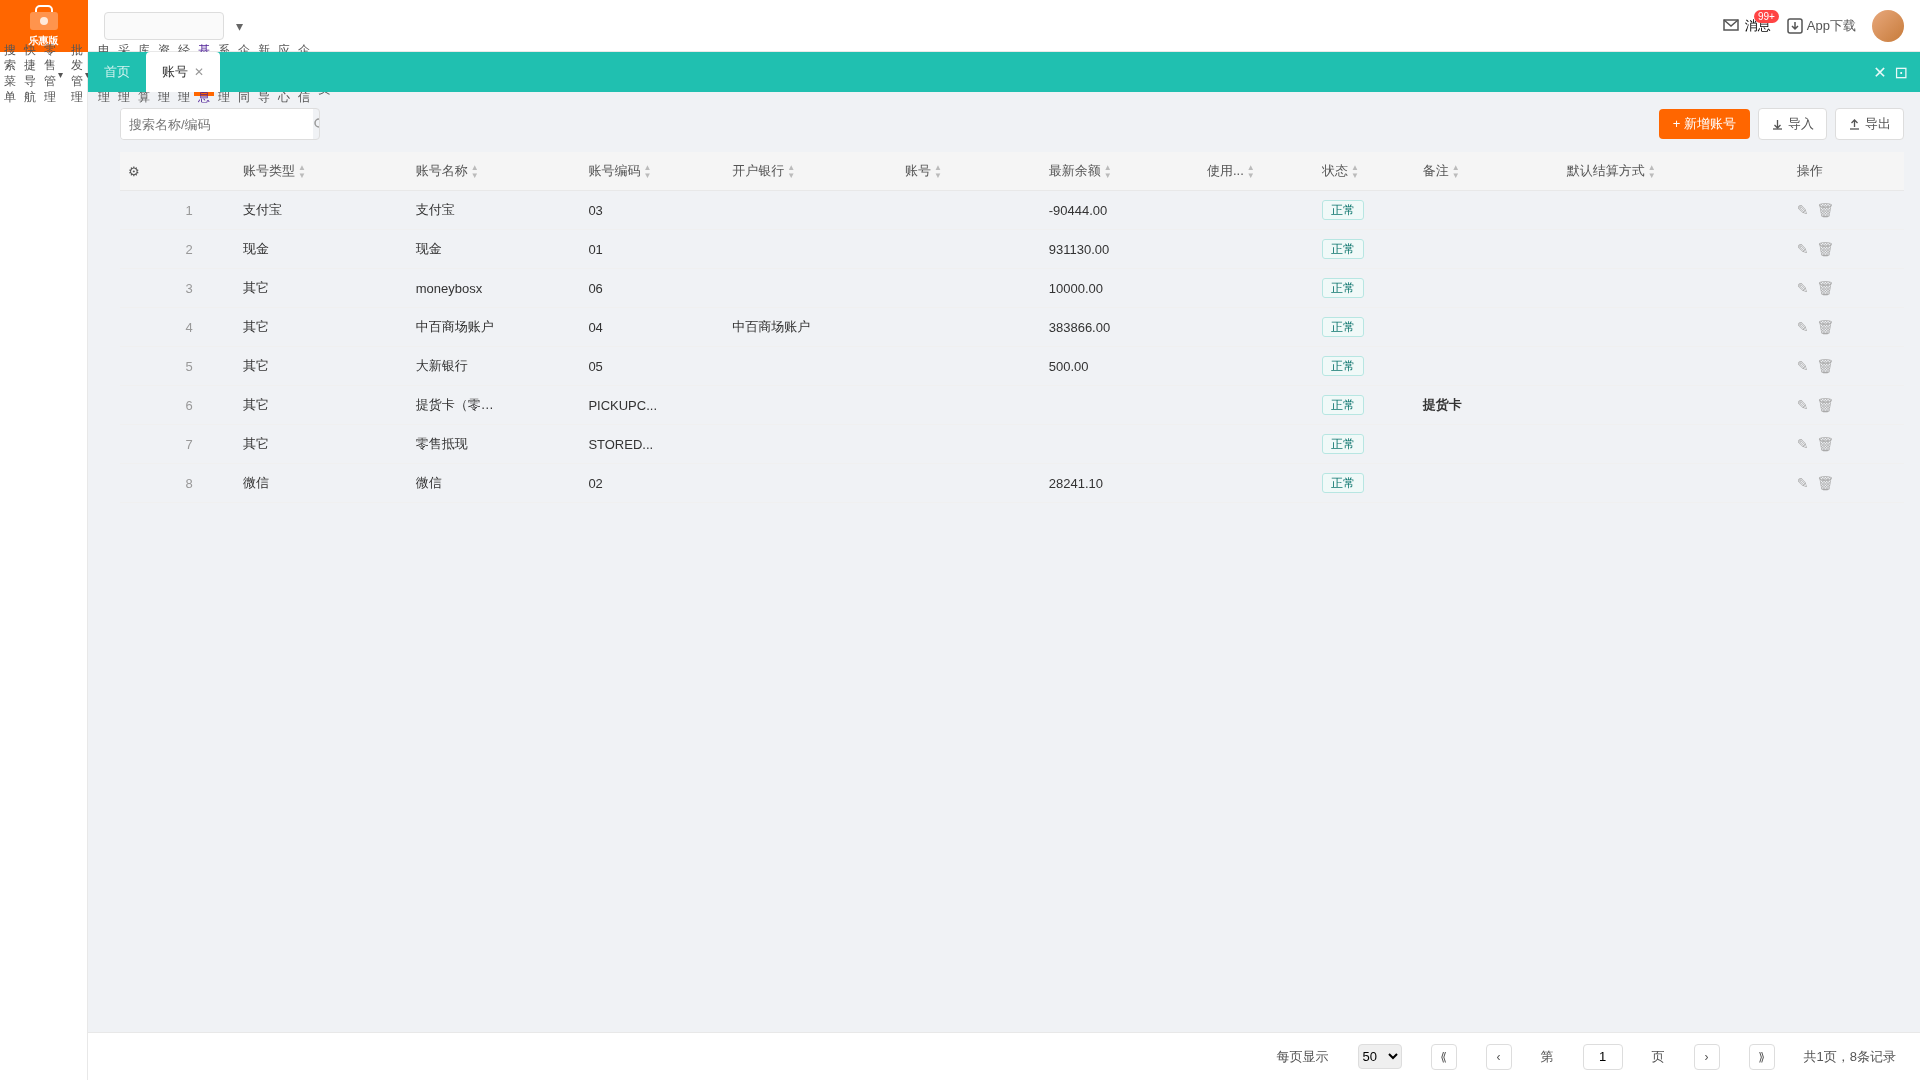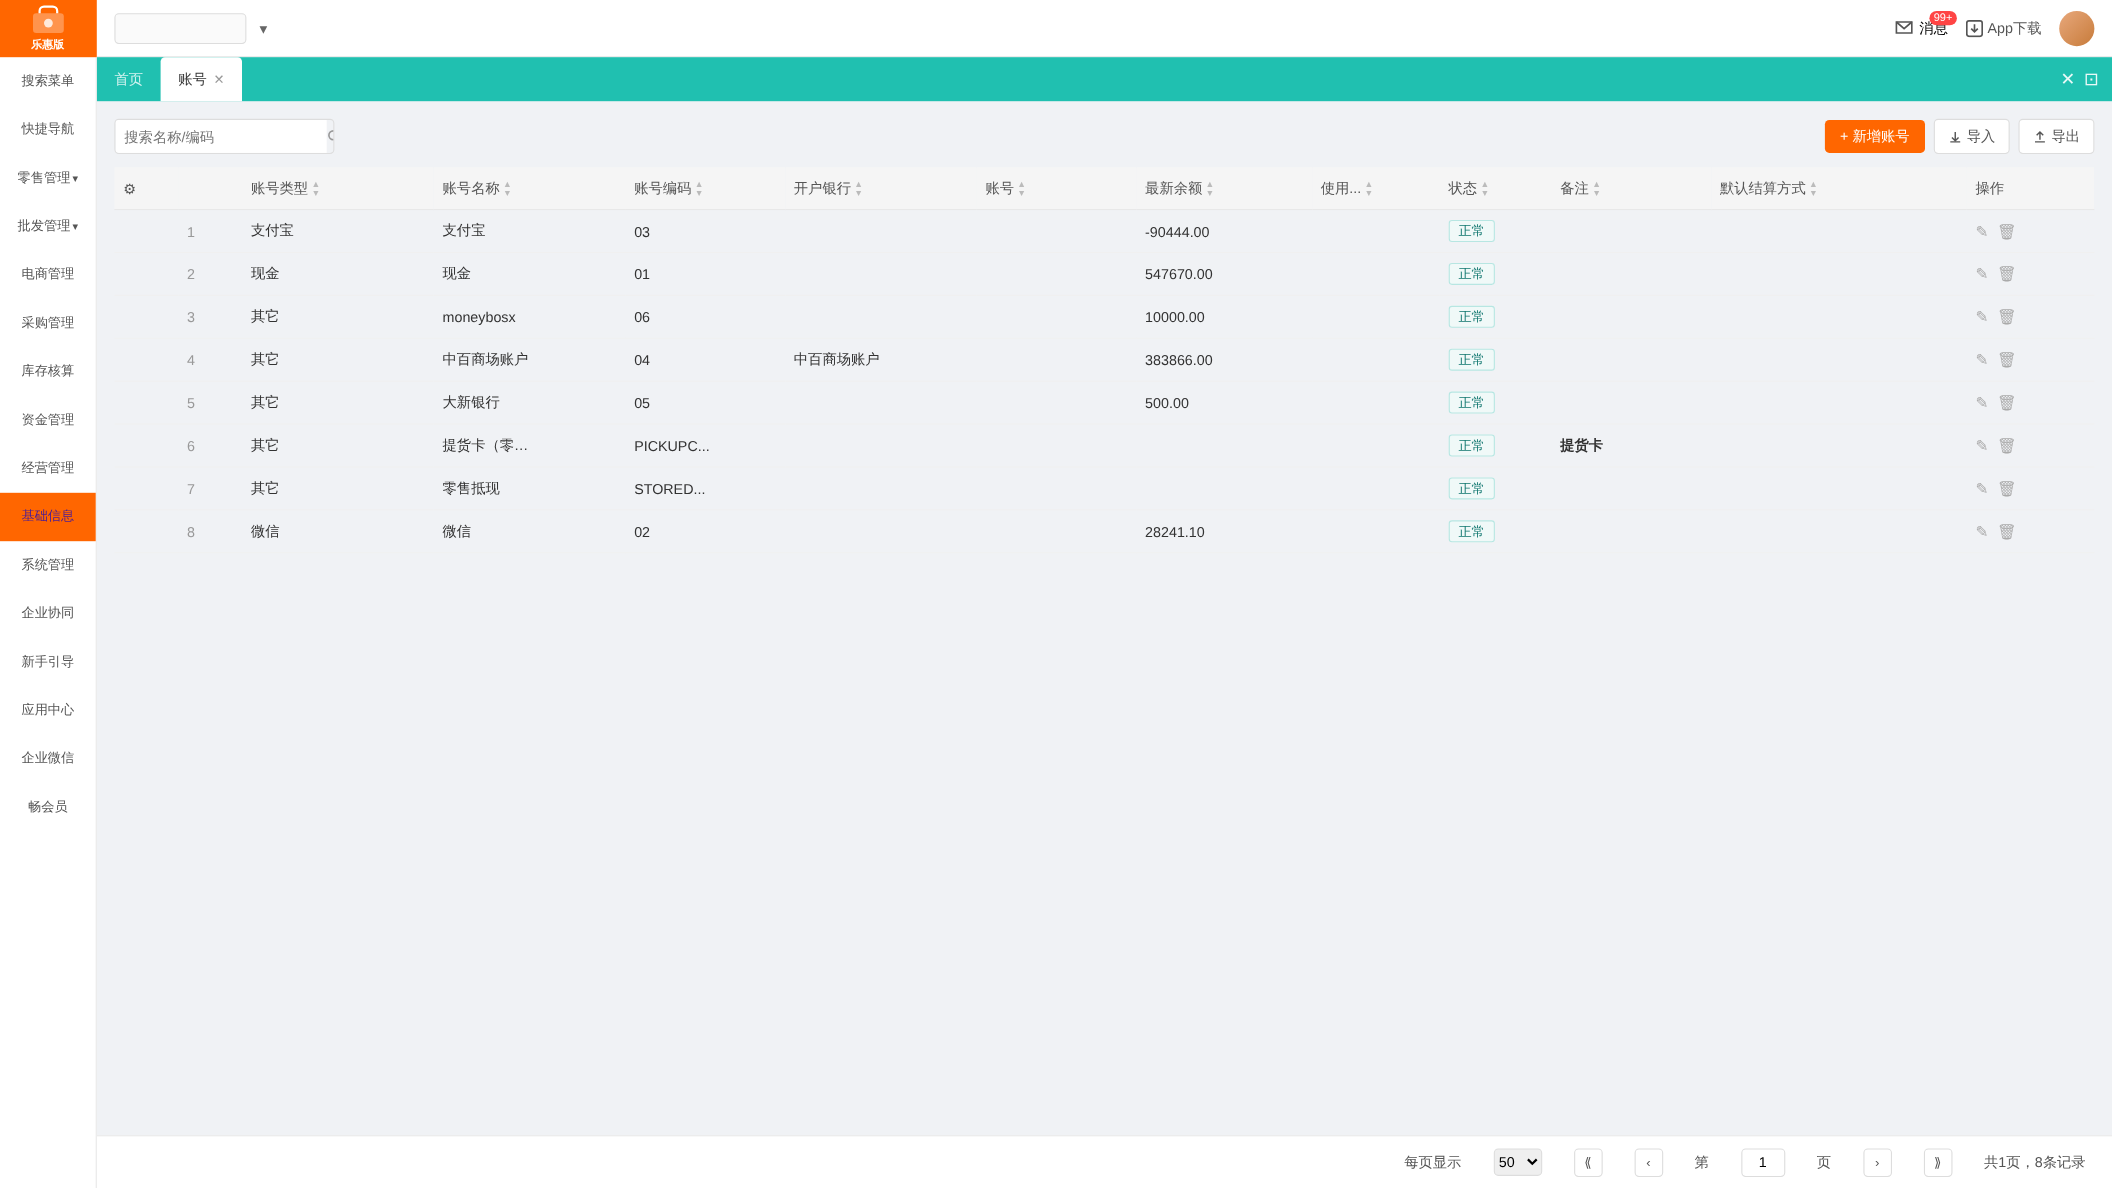--- a/index.html
+++ b/index.html
@@ -29,21 +29,21 @@
       font-weight: bold;
     }
     .sidebar-logo .logo-icon {
       width: 32px;
       height: 28px;
       margin-bottom: 2px;
     }
     .sidebar-nav {
       width: 100%;
       display: flex;
-      flex-direction: column;
+      flex-direction: row;
       flex: 1;
     }
     .sidebar-item {
       width: 100%;
       height: 44px;
       display: flex;
       align-items: center;
       justify-content: center;
       cursor: pointer;
       font-size: 13px;
@@ -346,20 +346,21 @@
       position: relative;
       flex: 1;
       overflow: hidden;
       display: flex;
       flex-direction: column;
     }
     .table-area {
       flex: 1;
       overflow-y: auto;
       padding: 16px 16px 64px 16px;
+      margin-left: 16px;
     }
 
     
     .col-num { width: 40px; color: #999; }
     .col-type { width: 120px; }
     .col-name { width: 120px; }
     .col-code { width: 100px; }
     .col-bank { width: 120px; }
     .col-account { width: 100px; }
     .col-balance { width: 110px; }
@@ -575,21 +576,21 @@
       </td>
     </tr>
             <tr>
       <td class="col-num"></td>
       <td class="col-num" style="color:#999;">2</td>
       <td class="col-type">现金</td>
       <td class="col-name">现金</td>
       <td class="col-code">01</td>
       <td class="col-bank"></td>
       <td class="col-account"></td>
-      <td class="col-balance">547670.00</td>
+      <td class="col-balance">931130.00</td>
       <td class="col-usage"></td>
       <td class="col-status">
         <span class="status-badge">正常</span>
       </td>
       <td class="col-note"></td>
       <td class="col-settlement"></td>
       <td class="col-op">
         <div class="action-icons">
           <span class="action-icon">✎</span>
           <span class="action-icon">🗑</span>

